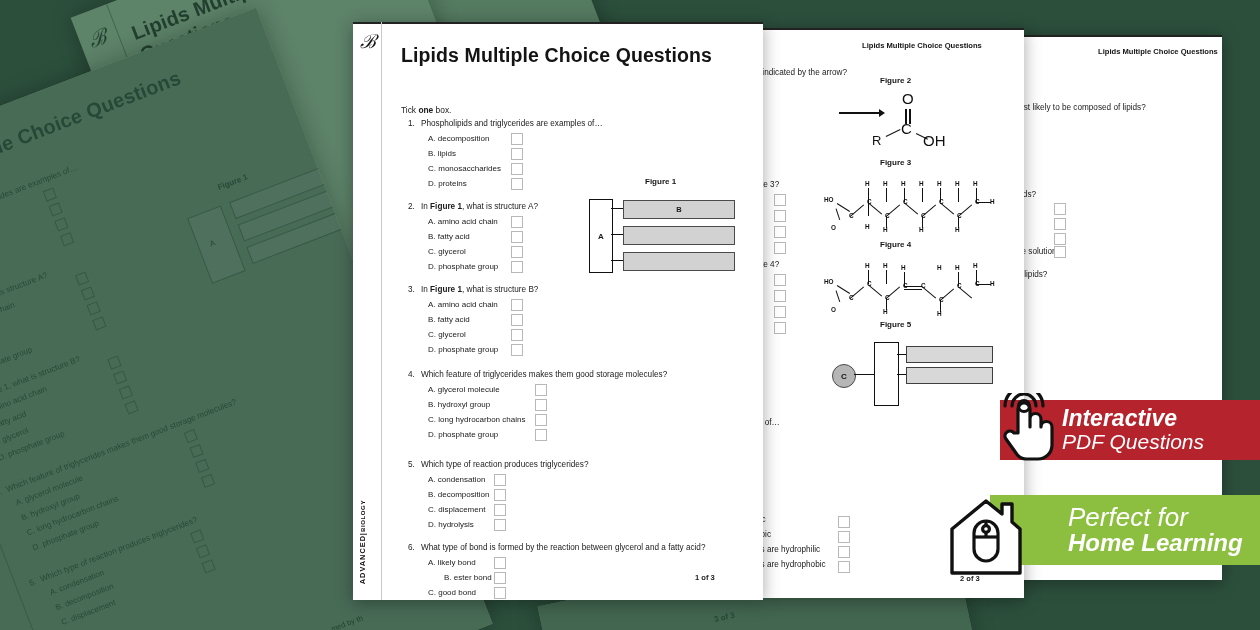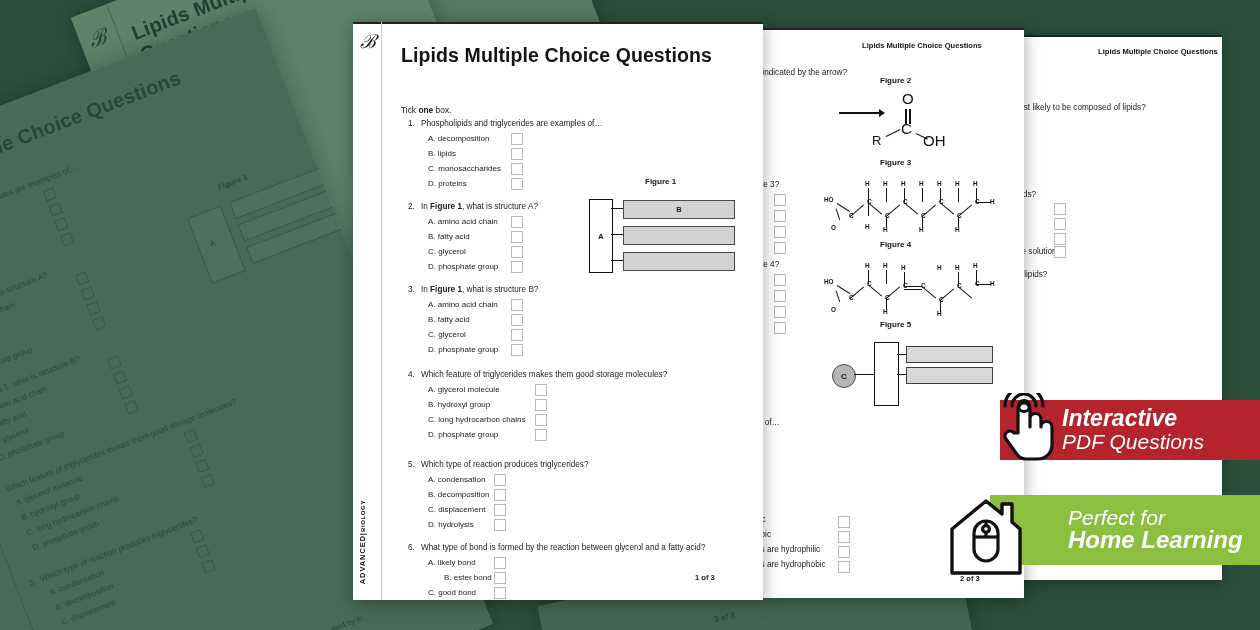--- a/index.html
+++ b/index.html
@@ -97,21 +97,21 @@
 
   
   .ribbon{position:absolute;display:flex;align-items:center;}
   .ribbon .txt{color:#fff;line-height:1.04;font-style:italic;}
   .ribbon-red{background:#b5232c;}
   .ribbon-green{background:#8cbe3f;}
   .icon-wrap{position:absolute;}
 
   .r1l1{font-size:23px;font-weight:bold;}
   .r1l2{font-size:21px;font-weight:normal;}
-  .r2l1{font-size:21px;font-weight:normal;}
+  .r2l1{font-size:26px;font-weight:normal;}
   .r2l2{font-size:24px;font-weight:bold;}
 </style>
 </head>
 <body>
 
 <div class="stage">
 
   <div class="bg-sheet darker" style="left:300px;top:-84px;width:330px;height:430px;transform:rotate(-21deg);">
     <div class="mini">
       <div class="rail"></div>

